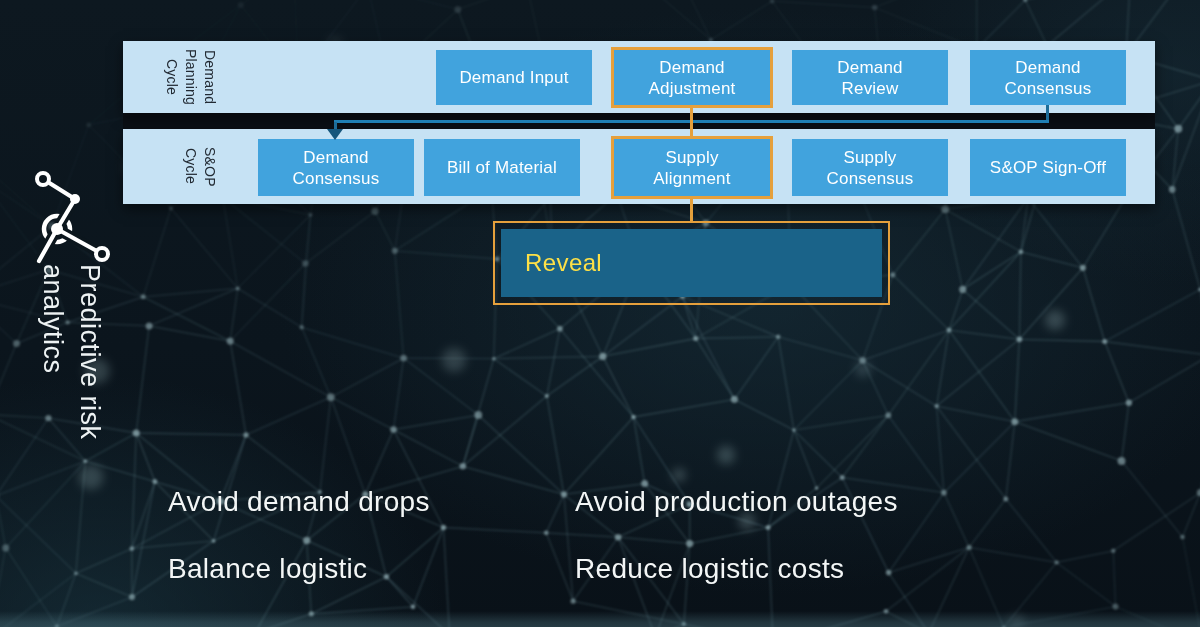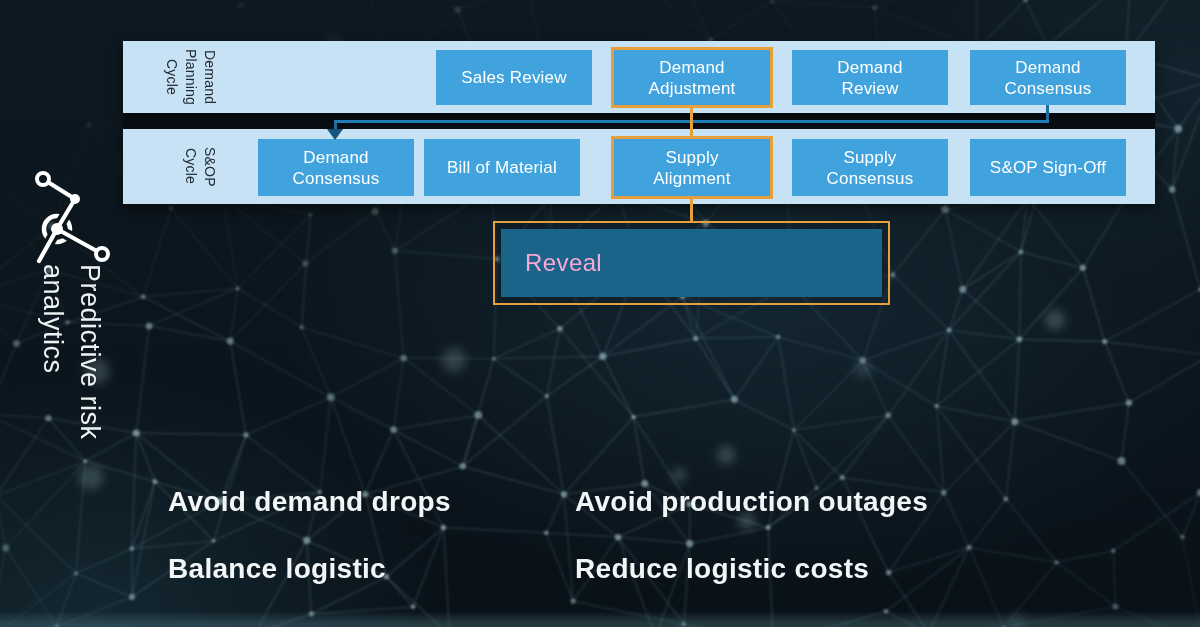--- a/index.html
+++ b/index.html
@@ -43,30 +43,30 @@
     border-left:8px solid transparent;border-right:8px solid transparent;
     border-top:11px solid #15567c;z-index:5;}
   .orange-v1{left:690px;top:107px;width:3px;height:29px;background:#e5a03c;z-index:6;}
   .orange-v2{left:690px;top:199px;width:3px;height:23px;background:#e5a03c;z-index:6;}
 
   
   .reveal-frame{position:absolute;left:493px;top:221px;width:393px;height:80px;
     border:2px solid #e5a03c;z-index:5;}
   .reveal-fill{position:absolute;left:6px;top:6px;right:6px;bottom:6px;background:#1a6389;
     display:flex;align-items:center;}
-  .reveal-label{color:#f9a8d4;font-size:24px;font-weight:400;padding-left:24px;letter-spacing:.4px;}
+  .reveal-label{color:#fde047;font-size:24px;font-weight:400;padding-left:24px;letter-spacing:.4px;}
 
   
   .net-icon{position:absolute;left:22px;top:164px;z-index:3;}
   .left-title{position:absolute;left:28px;top:264px;width:80px;height:210px;z-index:3;
     writing-mode:vertical-rl;white-space:pre-line;
     color:#edf2f3;font-size:27px;line-height:37px;font-weight:400;letter-spacing:.5px;}
 
   
-  .benefit{position:absolute;color:#f3f6f6;font-size:28px;font-weight:700;
+  .benefit{position:absolute;color:#f3f6f6;font-size:28px;font-weight:400;
     letter-spacing:.3px;z-index:3;}
   .b0{left:168px;top:486px;}
   .b1{left:168px;top:553px;}
   .b2{left:575px;top:486px;}
   .b3{left:575px;top:553px;}
 </style>
 </head>
 <body>
 
 <div class="stage">
@@ -671,21 +671,21 @@
     <circle cx="80" cy="90" r="6" fill="#0c161d" stroke="#ffffff" stroke-width="4"></circle>
   </svg>
   <div class="left-title">Predictive risk
 analytics</div>
 
   <div class="band band1">
     <div class="row-label">Demand
 Planning
 Cycle</div>
     <div class="pbox" style="left:313px">
-      <span class="pbox-label">Sales Review</span>
+      <span class="pbox-label">Demand Input</span>
     </div>
     <div class="pbox highlight" style="left:491px">
       <span class="pbox-label">Demand
 Adjustment</span>
     </div>
     <div class="pbox" style="left:669px">
       <span class="pbox-label">Demand
 Review</span>
     </div>
     <div class="pbox" style="left:847px">

